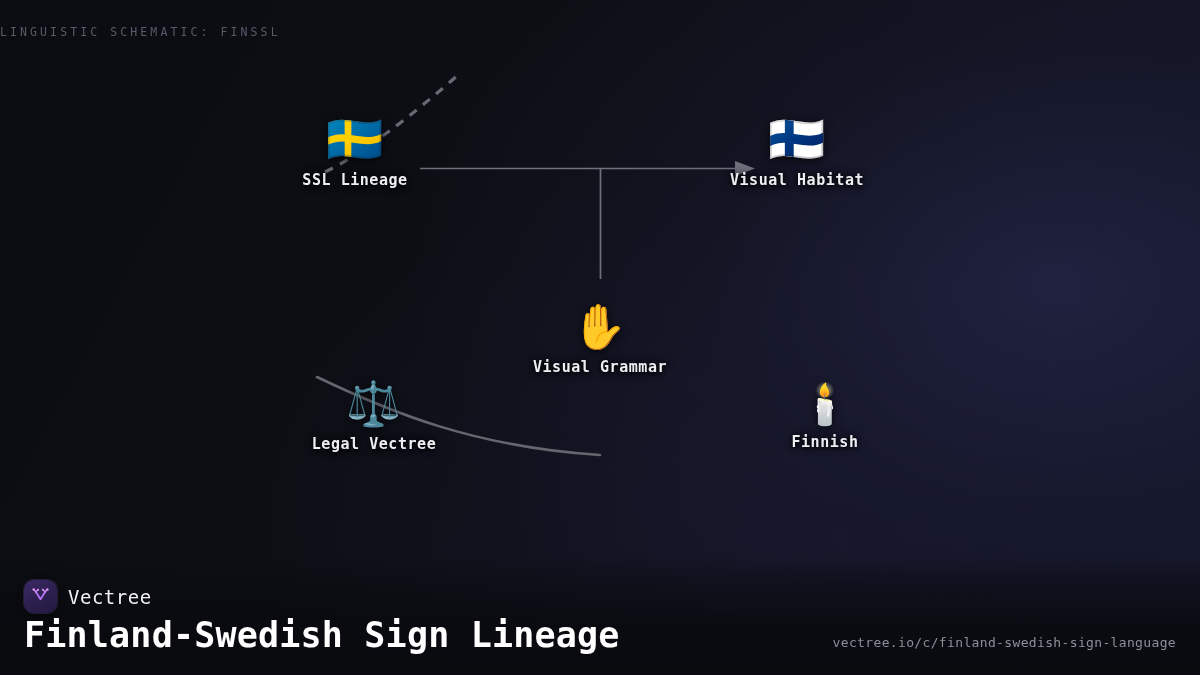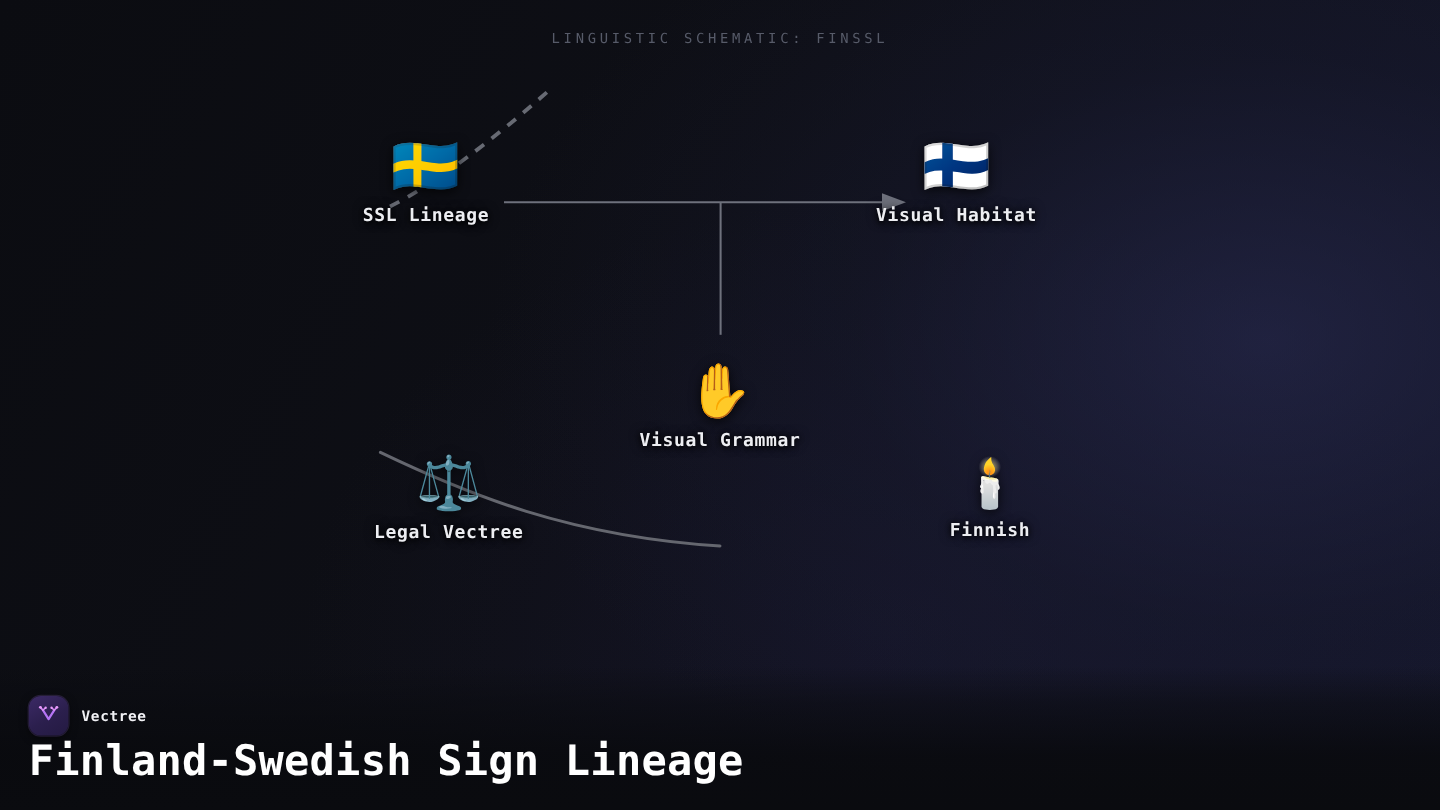--- a/index.html
+++ b/index.html
@@ -19,21 +19,21 @@
     font-family: "DejaVu Sans Mono", "Liberation Mono", monospace;
     -webkit-font-smoothing: antialiased;
   }
 
   
   .schematic-title {
     position: absolute;
     left: 0;
     top: 25px;
     width: 1200px;
-    text-align: center;
+    text-align: left;
     font-size: 11.5px;
     font-weight: 400;
     letter-spacing: 3.1px;
     color: #575b69;
     white-space: pre;
   }
 
   
   #edges {
     position: absolute;
@@ -101,22 +101,22 @@
     height: 33px;
     border-radius: 10px;
     background: linear-gradient(150deg, #3c2a66 0%, #2b1f4d 55%, #241a42 100%);
     box-shadow: 0 0 0 1px rgba(150,110,215,0.20), 0 2px 7px rgba(0,0,0,0.55);
     display: flex;
     align-items: center;
     justify-content: center;
     flex: none;
   }
   .brand-name {
-    font-size: 12px;
-    font-weight: 700;
+    font-size: 19px;
+    font-weight: 400;
     letter-spacing: 0.5px;
     color: #f2f2f6;
   }
   .page-title {
     position: absolute;
     left: 24px;
     bottom: 20px;
     font-size: 35px;
     font-weight: 700;
     letter-spacing: 0.2px;
@@ -191,15 +191,16 @@
           <circle cx="9.2" cy="4.3" r="1.15" fill="#e79bfb"></circle>
           <circle cx="19.9" cy="3.9" r="1.35" fill="#e79bfb"></circle>
           <circle cx="14.8" cy="4.3" r="1.15" fill="#e79bfb"></circle>
         </svg>
       </div>
       <div class="brand-name">Vectree</div>
     </div>
 
     <div class="page-title">Finland-Swedish Sign Lineage</div>
 
+    <div class="page-url">vectree.io/c/finland-swedish-sign-language</div>
   </div>
 
 </div>
 
 </body></html>

